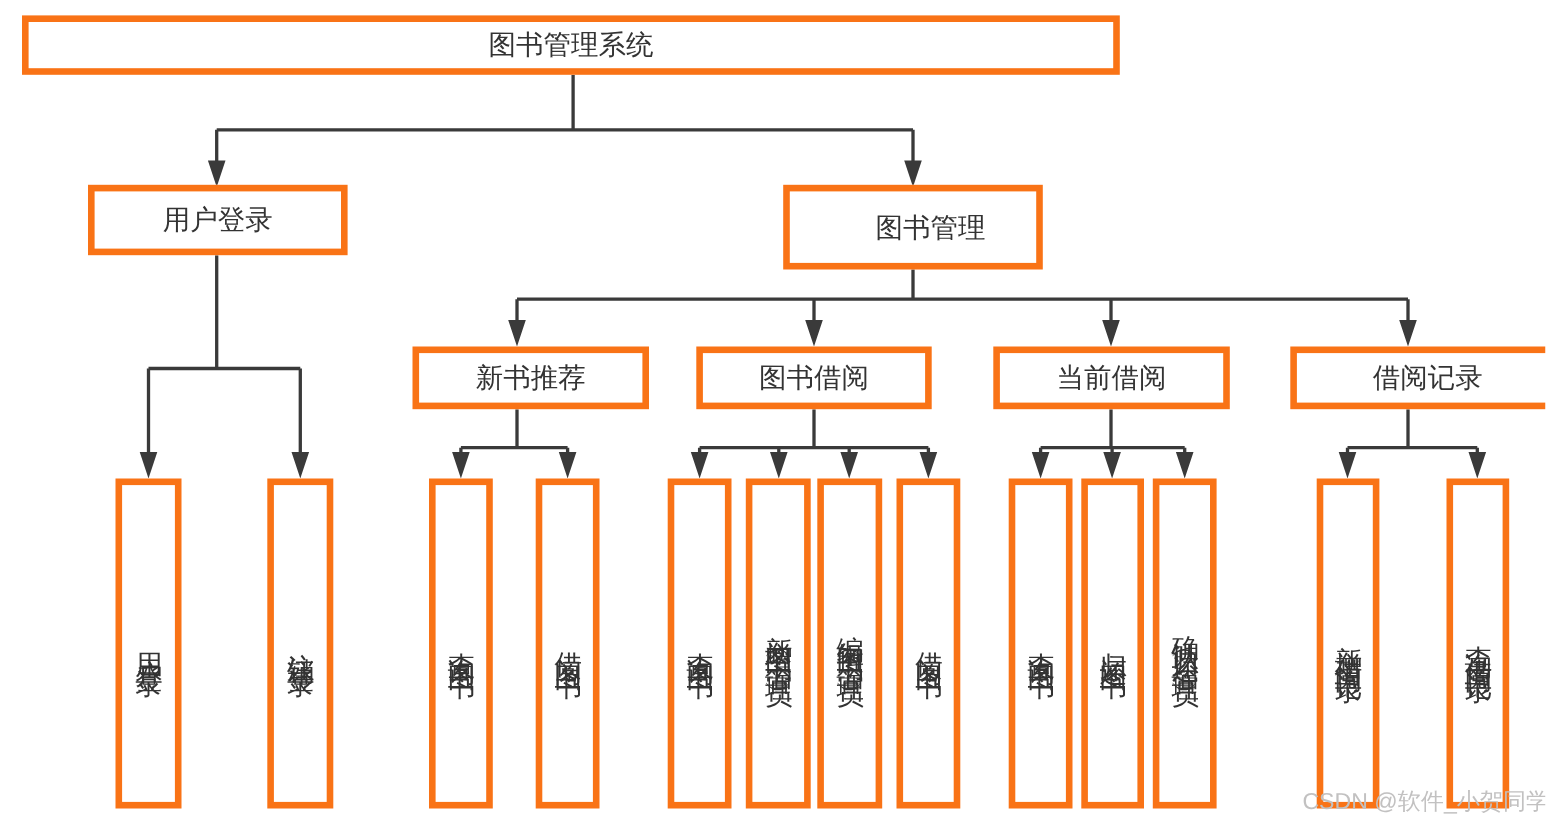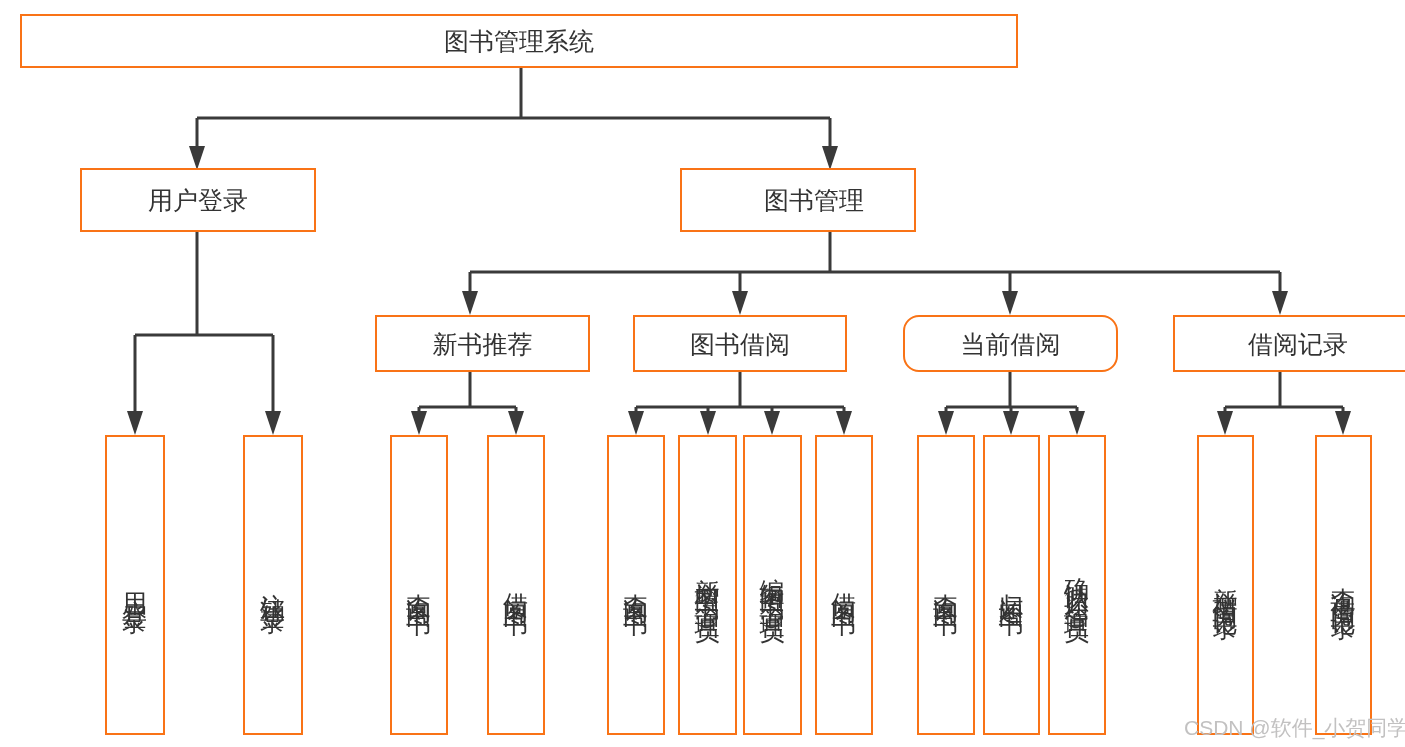--- a/index.html
+++ b/index.html
@@ -17,21 +17,21 @@
   }
   .connectors {
     position: absolute;
     left: 0; top: 0;
     width: 1405px;
     height: 747px;
   }
   .node {
     position: absolute;
     box-sizing: border-box;
-    border: 2px solid #f97316;
+    border: 6px solid #f97316;
     background: #ffffff;
     display: flex;
     align-items: center;
     justify-content: center;
     font-size: 25px;
     color: #333333;
     text-align: center;
     line-height: 1.2;
   }
   .v-node {
@@ -69,25 +69,25 @@
              M628 411 L644 411 L636 435 Z M700 411 L716 411 L708 435 Z
              M764 411 L780 411 L772 435 Z M836 411 L852 411 L844 435 Z
              M938 411 L954 411 L946 435 Z M1003 411 L1019 411 L1011 435 Z
              M1069 411 L1085 411 L1077 435 Z M1217 411 L1233 411 L1225 435 Z
              M1335 411 L1351 411 L1343 435 Z" fill="#3a3a3a" stroke="none"></path>
   </svg>
 
   <div class="node" style="left:20px; top:14px; width:998px; height:54px;">图书管理系统</div>
 
   <div class="node" style="left:80px; top:168px; width:236px; height:64px;">用户登录</div>
-  <div class="node" style="left:680px; top:168px; width:236px; height:64px;padding-left:32px;">图书管理</div>
+  <div class="node" style="left:712px; top:168px; width:236px; height:77px;padding-left:32px;">图书管理</div>
 
   <div class="node" style="left:363px; top:315px; width:215px; height:57px;margin-left:12px;">新书推荐</div>
   <div class="node" style="left:633px; top:315px; width:214px; height:57px;text-align:right;">图书借阅</div>
-  <div class="node" style="left:903px; top:315px; width:215px; height:57px;border-radius:16px;">当前借阅</div>
+  <div class="node" style="left:903px; top:315px; width:215px; height:57px;">当前借阅</div>
   <div class="node" style="left:1173px; top:315px; width:250px; height:57px;">借阅记录</div>
 
   <div class="node v-node" style="left:105px; top:435px; width:60px; height:300px;">用户登录</div>
   <div class="node v-node" style="left:243px; top:435px; width:60px; height:300px;">注销登录</div>
 
   <div class="node v-node" style="left:390px; top:435px; width:58px; height:300px;">查询图书</div>
   <div class="node v-node" style="left:487px; top:435px; width:58px; height:300px;">借阅图书</div>
 
   <div class="node v-node" style="left:607px; top:435px; width:58px; height:300px;">查询图书</div>
   <div class="node v-node" style="left:678px; top:435px; width:59px; height:300px;">新增图书（管理员）</div>

